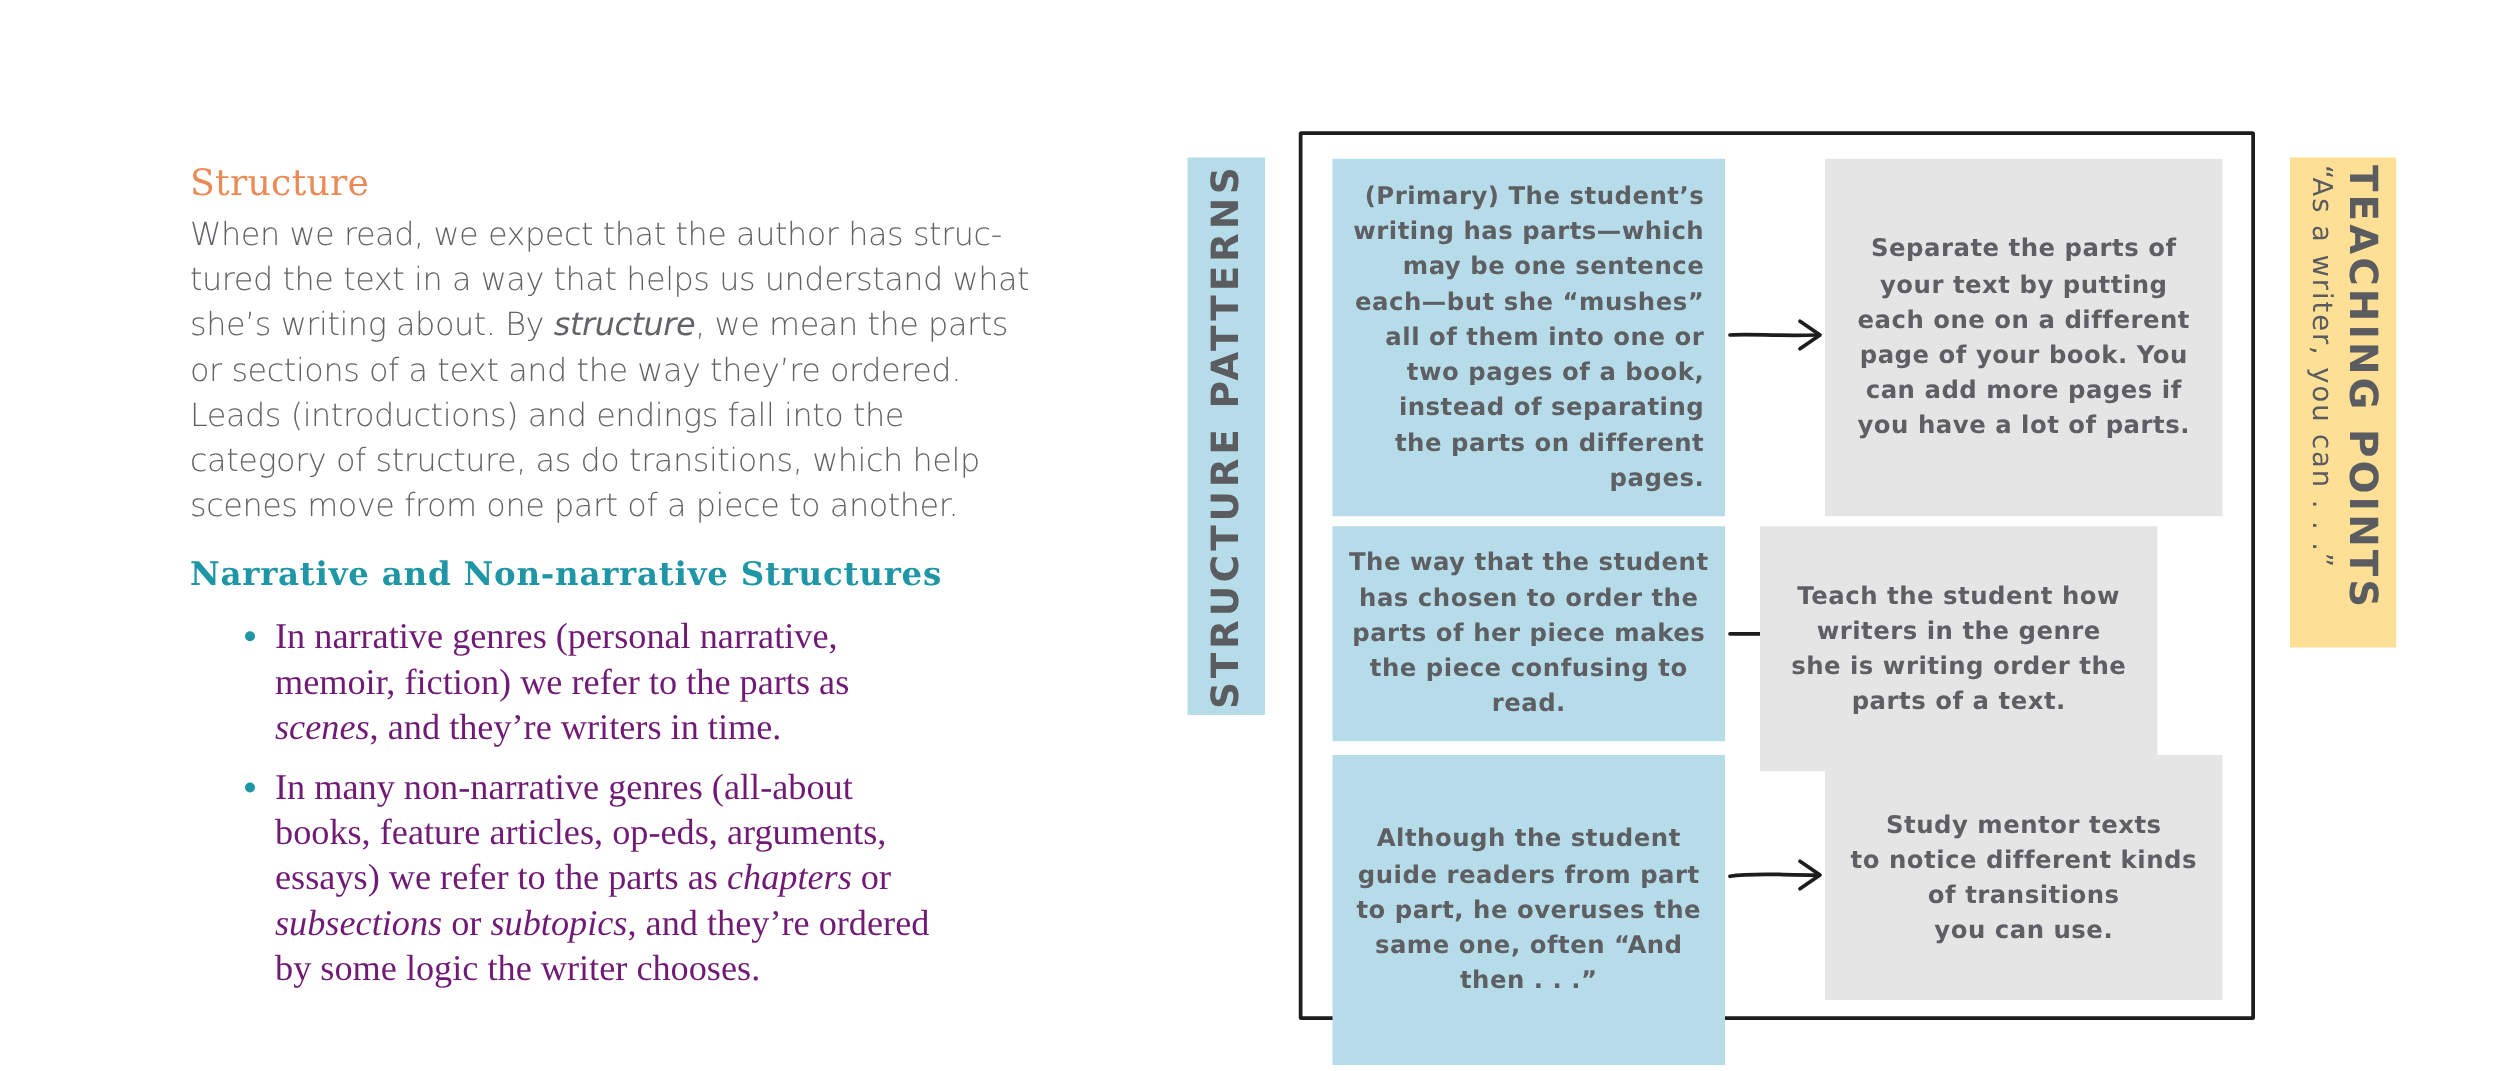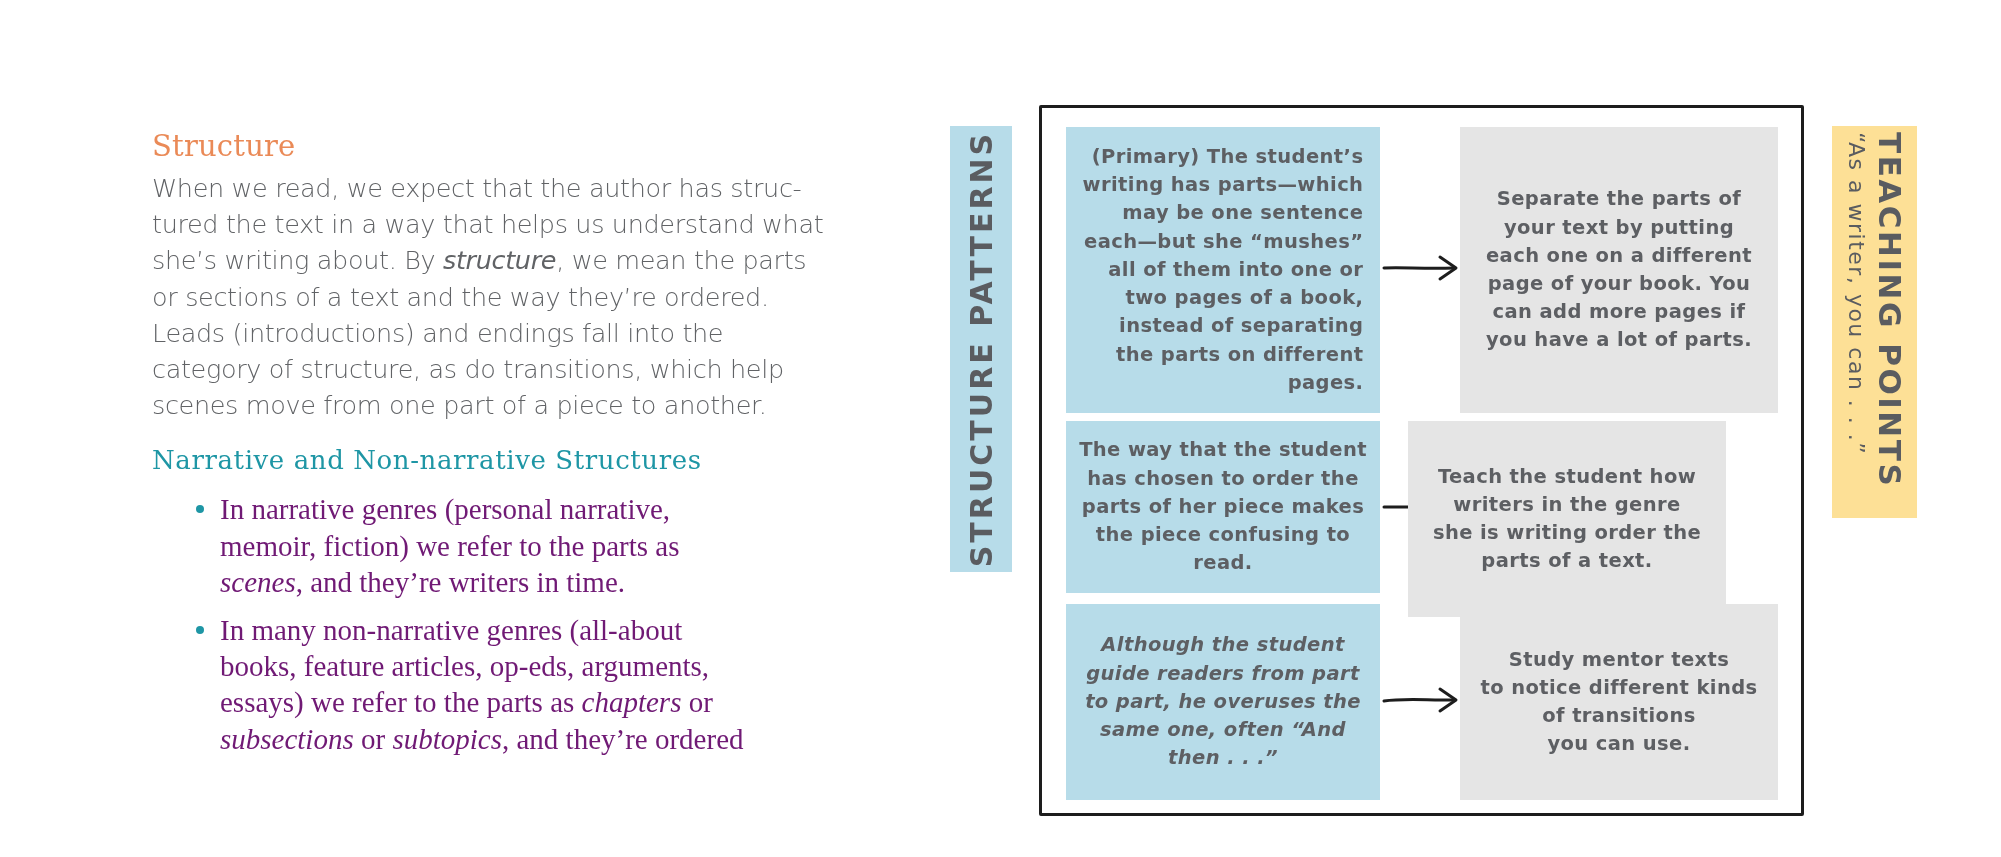--- a/index.html
+++ b/index.html
@@ -41,21 +41,21 @@
       letter-spacing: -0.35px;
     }
     .body-para .line { display: block; white-space: nowrap; }
     .body-para em { font-style: italic; }
 
     .sub-heading {
       font-family: "DejaVu Serif", serif;
       color: #1e96a5;
       font-size: 26px;
       line-height: 34px;
-      font-weight: normal;
+      font-weight: bold;
       margin: 20px 0 14px 0;
       letter-spacing: 0.6px;
     }
 
     .bullet-list {
       list-style: none;
       margin: 0;
       padding: 0 0 0 44px;
     }
     .bullet-item {
@@ -196,20 +196,21 @@
       <span class="line">In narrative genres (personal narrative,</span>
       <span class="line">memoir, fiction) we refer to the parts as</span>
       <span class="line"><em>scenes</em><span>, and they’re writers in time.</span></span>
     </li>
     <li class="bullet-item">
       <span class="bullet-dot"></span>
       <span class="line">In many non-narrative genres (all-about</span>
       <span class="line">books, feature articles, op-eds, arguments,</span>
       <span class="line"><span>essays) we refer to the parts as </span><em>chapters</em><span> or</span></span>
       <span class="line"><em>subsections</em><span> or </span><em>subtopics</em><span>, and they’re ordered</span></span>
+      <span class="line">by some logic the writer chooses.</span>
     </li>
   </ul>
 </div>
 
 <div class="vert-label-left">
   <span class="vtext">STRUCTURE PATTERNS</span>
 </div>
 
 <div class="frame"></div>
 
@@ -256,21 +257,21 @@
 </svg>
 <div class="box yellow" style="left:1408px; top:421px; width:318px; height:196px;">
   <div>
     <span class="line">Teach the student how</span>
     <span class="line">writers in the genre</span>
     <span class="line">she is writing order the</span>
     <span class="line">parts of a text.</span>
   </div>
 </div>
 
-<div class="box blue" style="left:1066px; top:604px; width:314px; height:196px;font-style:italic;">
+<div class="box blue" style="left:1066px; top:604px; width:314px; height:248px;">
   <div>
     <span class="line">Although the student</span>
     <span class="line">guide readers from part</span>
     <span class="line">to part, he overuses the</span>
     <span class="line">same one, often “And</span>
     <span class="line">then . . .”</span>
   </div>
 </div>
 <svg class="arrow" style="left:1382px; top:686px;" viewBox="0 0 80 28">
   <path d="M2 15 C 20 12, 40 14, 72 14" stroke="#1d1d1d" stroke-width="3" fill="none" stroke-linecap="round"></path>

